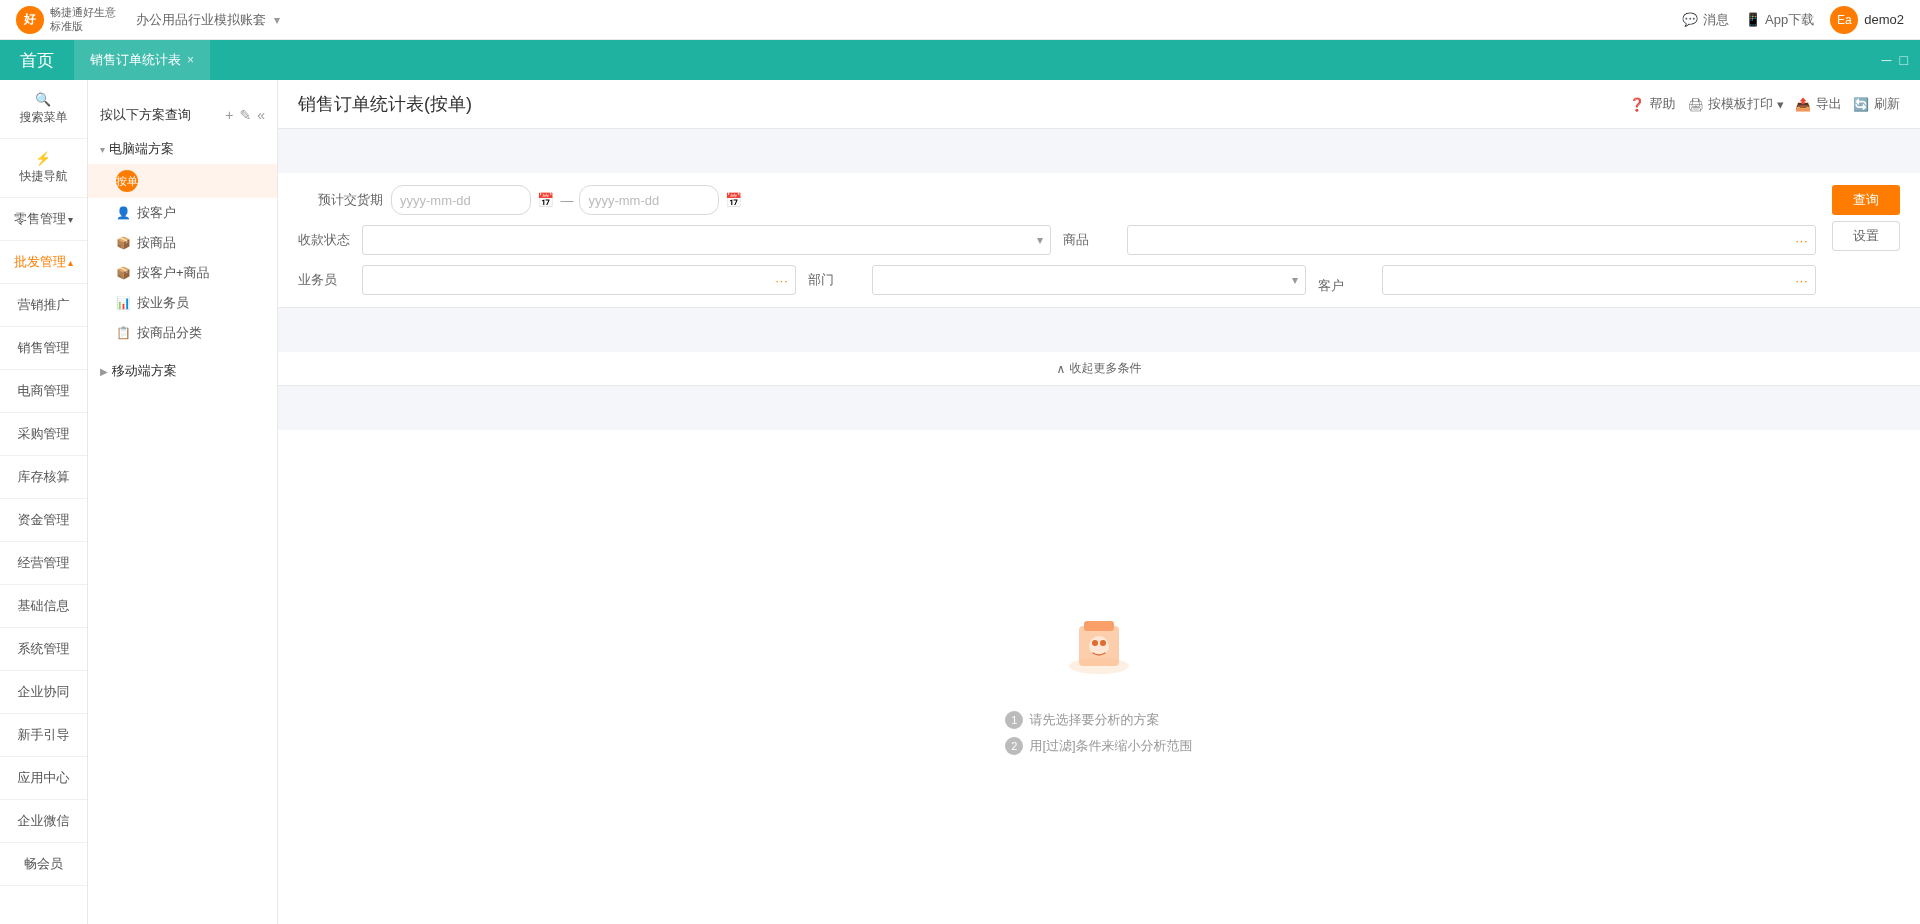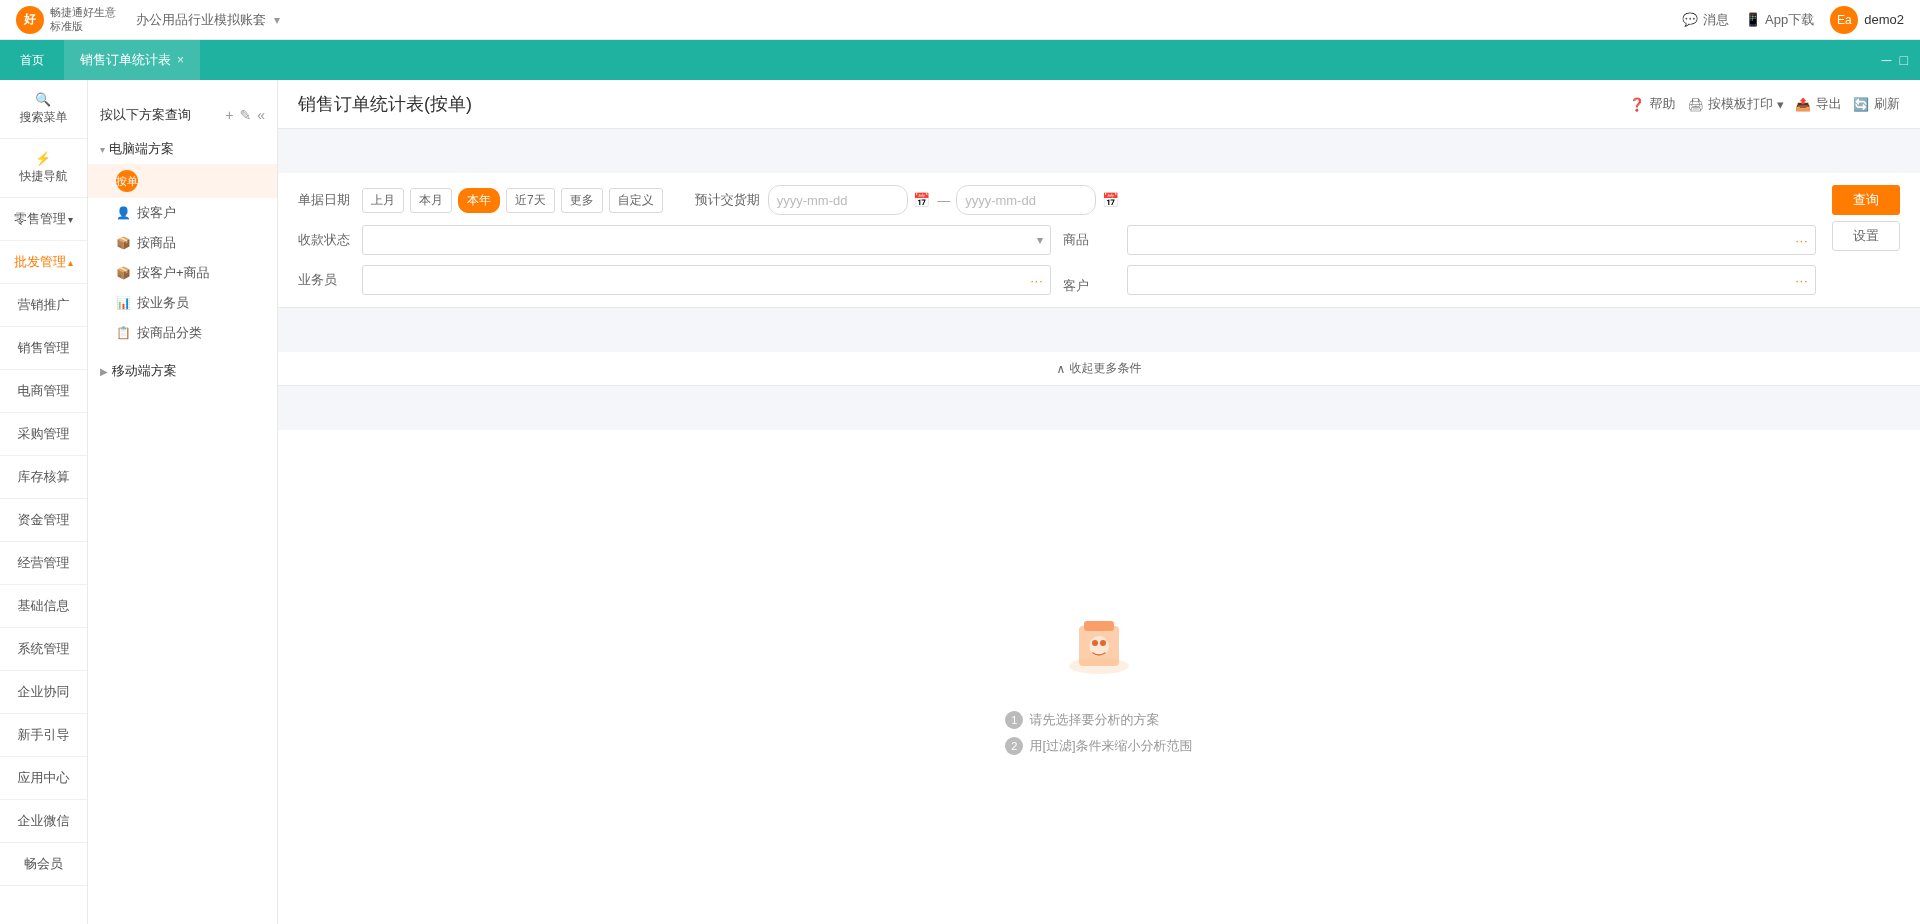--- a/index.html
+++ b/index.html
@@ -11,21 +11,21 @@
     .logo { display: flex; align-items: center; gap: 6px; }
     .logo-icon { width: 28px; height: 28px; background: #ff7c00; border-radius: 50%; display: flex; align-items: center; justify-content: center; color: white; font-size: 12px; font-weight: bold; }
     .logo-text { font-size: 11px; color: #666; line-height: 1.2; }
     .topbar-right { display: flex; align-items: center; gap: 16px; }
     .topbar-btn { display: flex; align-items: center; gap: 4px; color: #666; font-size: 13px; cursor: pointer; }
     .user-avatar { width: 28px; height: 28px; background: #ff7c00; border-radius: 50%; display: flex; align-items: center; justify-content: center; color: white; font-size: 12px; }
     .user-name { color: #333; font-size: 13px; }
 
     
     .tabbar { height: 40px; background: #20b2a0; display: flex; align-items: center; padding: 0; flex-shrink: 0; }
-    .tab-home { padding: 0 20px; height: 100%; display: flex; align-items: center; color: white; font-size: 12px; cursor: pointer; }
+    .tab-home { padding: 0 20px; height: 100%; display: flex; align-items: center; color: white; font-size: 17px; cursor: pointer; }
     .tab-item { padding: 0 16px; height: 100%; display: flex; align-items: center; color: white; font-size: 13px; cursor: pointer; background: rgba(255,255,255,0.15); gap: 6px; }
     .tab-close { color: rgba(255,255,255,0.8); font-size: 12px; cursor: pointer; }
     .tabbar-right { margin-left: auto; display: flex; align-items: center; gap: 8px; padding-right: 12px; }
     .tabbar-icon-btn { color: white; font-size: 14px; cursor: pointer; opacity: 0.8; }
 
     
     .main-layout { display: flex; flex: 1; overflow: hidden; }
 
     
     .sidebar { width: 88px; background: #fff; border-right: 1px solid #e8e8e8; display: flex; flex-direction: column; overflow-y: auto; flex-shrink: 0; }
@@ -290,31 +290,20 @@
           </div>
         </div>
       </div>
 
       <div class="filter-area">
         <div style="display:flex;gap:16px;align-items:flex-start;">
           <div style="flex:1;">
 
             <div class="filter-row">
 
-              <div style="display:flex;align-items:center;gap:8px;">
-                <span class="filter-label">单据日期</span>
-                <div class="date-filters">
-                  <button class="date-btn">上月</button>
-                  <button class="date-btn">本月</button>
-                  <button class="date-btn active">本年</button>
-                  <button class="date-btn">近7天</button>
-                  <button class="date-btn">更多</button>
-                  <button class="date-btn">自定义</button>
-                </div>
-              </div>
 
               <div style="display:flex;align-items:center;gap:8px;margin-left:20px;">
                 <span class="filter-label">预计交货期</span>
                 <div class="date-input-group">
                   <input type="text" class="date-input" placeholder="yyyy-mm-dd" style="">
                   <span class="date-icon">📅</span>
                   <span class="date-sep">—</span>
                   <input type="text" class="date-input" placeholder="yyyy-mm-dd" style="">
                   <span class="date-icon">📅</span>
                 </div>
@@ -340,20 +329,28 @@
                 </div>
               </div>
             </div>
 
             <div class="filter-row">
               <div style="display:flex;align-items:center;gap:8px;flex:1;">
                 <span class="filter-label">业务员</span>
                 <div class="filter-input-wrap">
                   <input type="text" class="filter-input" style="">
                   <span style="position:absolute;right:8px;color:#ff7c00;cursor:pointer;">···</span>
+                </div>
+              </div>
+              <div style="display:flex;align-items:center;gap:8px;flex:1;">
+                <span class="filter-label">部门</span>
+                <div class="status-select-wrap" style="flex:1;">
+                  <select class="filter-select">
+                    <option value=""></option>
+                  </select>
                 </div>
               </div>
               <div style="display:flex;align-items:flex-end;gap:8px;flex:1;">
                 <span class="filter-label">客户</span>
                 <div class="filter-input-wrap">
                   <input type="text" class="filter-input" style="">
                   <span style="position:absolute;right:8px;color:#ff7c00;cursor:pointer;">···</span>
                 </div>
               </div>
             </div>

